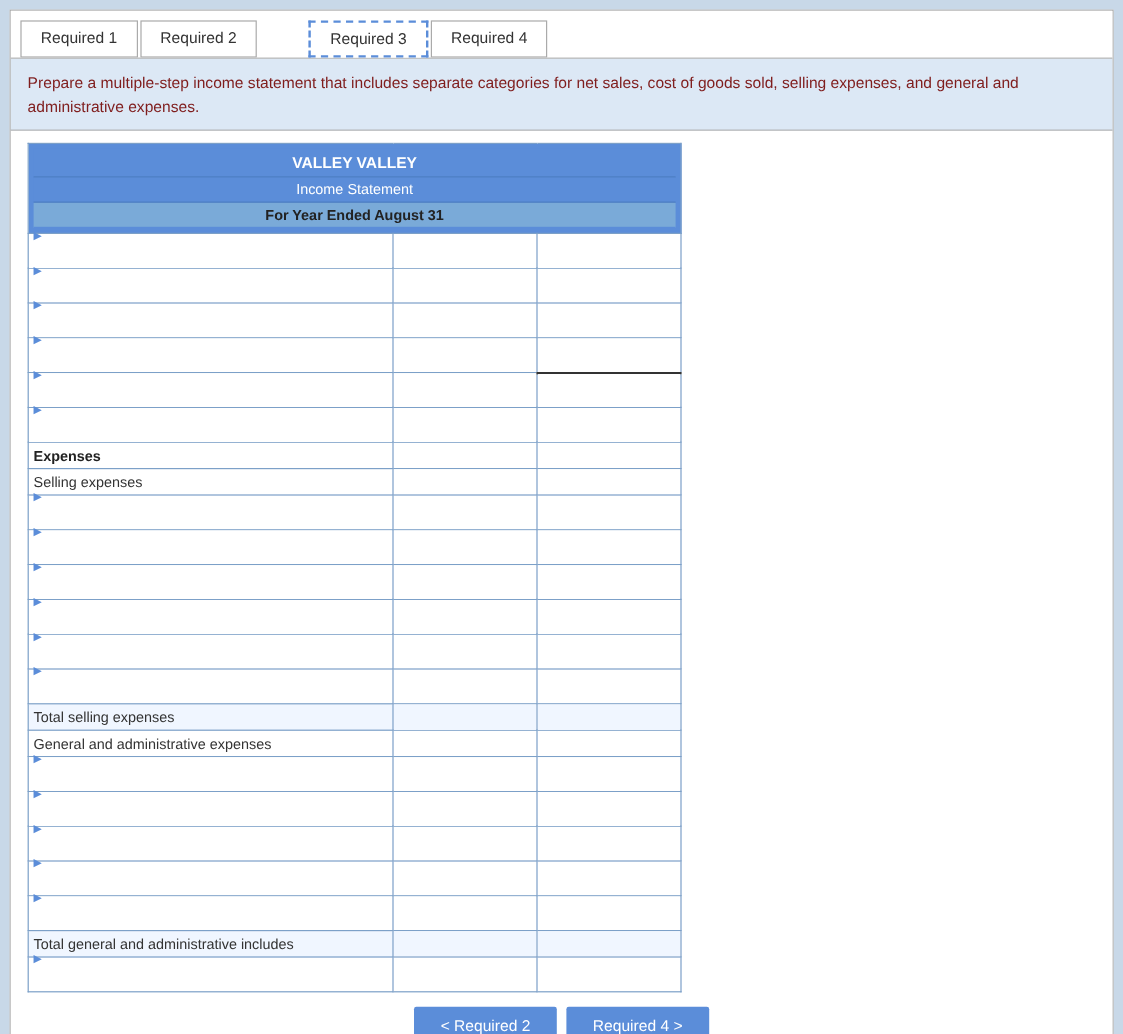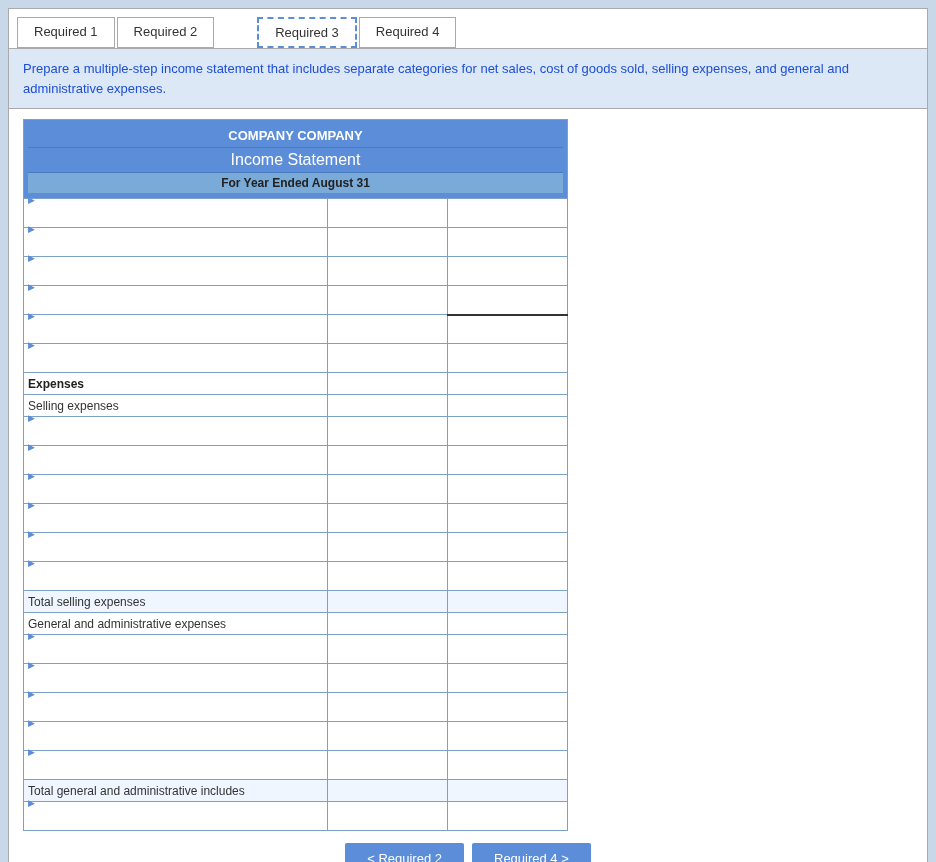--- a/index.html
+++ b/index.html
@@ -36,21 +36,21 @@
       border: 2px dashed #5b8dd9;
       font-weight: normal;
       background: #fff;
       margin-left: 41px;
     }
     
     .instruction-area {
       background: #dce8f5;
       padding: 10px 14px;
       font-size: 13px;
-      color: #1d4ed8;
+      color: #7f1d1d;
       border-bottom: 1px solid #aaa;
       line-height: 1.5;
     }
     
     .main-content {
       padding: 10px 14px 16px 14px;
       background: #fff;
     }
     .statement-header {
       background: #5b8dd9;
@@ -58,21 +58,21 @@
       text-align: center;
       font-weight: bold;
       padding: 4px 2px;
       font-size: 13px;
       border-bottom: 1px solid #4a7bbf;
     }
     .statement-subheader {
       background: #5b8dd9;
       color: #fff;
       text-align: center;
-      font-size: 16px;
+      font-size: 12px;
       padding: 3px 2px;
       border-bottom: 1px solid #4a7bbf;
     }
     .statement-subheader2 {
       background: #7aaad8;
       color: #222;
       text-align: center;
       font-weight: bold;
       font-size: 12px;
       padding: 3px 2px;
@@ -155,21 +155,21 @@
   </div>
 
   <div class="instruction-area">Prepare a multiple-step income statement that includes separate categories for net sales, cost of goods sold, selling expenses, and general and administrative expenses.</div>
 
   <div class="main-content">
 
     <table class="stmt">
       <tbody>
           <tr>
         <td colspan="3" class="header-block" style="padding:4px; border:1px solid #7ca0c8;">
-          <div class="statement-header">COMPANY COMPANY</div>
+          <div class="statement-header">VALLEY VALLEY</div>
           <div class="statement-subheader">Income Statement</div>
           <div class="statement-subheader2">For Year Ended August 31</div>
         </td>
       </tr>
 
       <tr>
         <td class="col-label input-cell arrow-left"><input type="text" style=""></td>
         <td class="col-mid input-cell"><input type="text" style=""></td>
         <td class="col-right input-cell"><input type="text" style=""></td>
       </tr>

